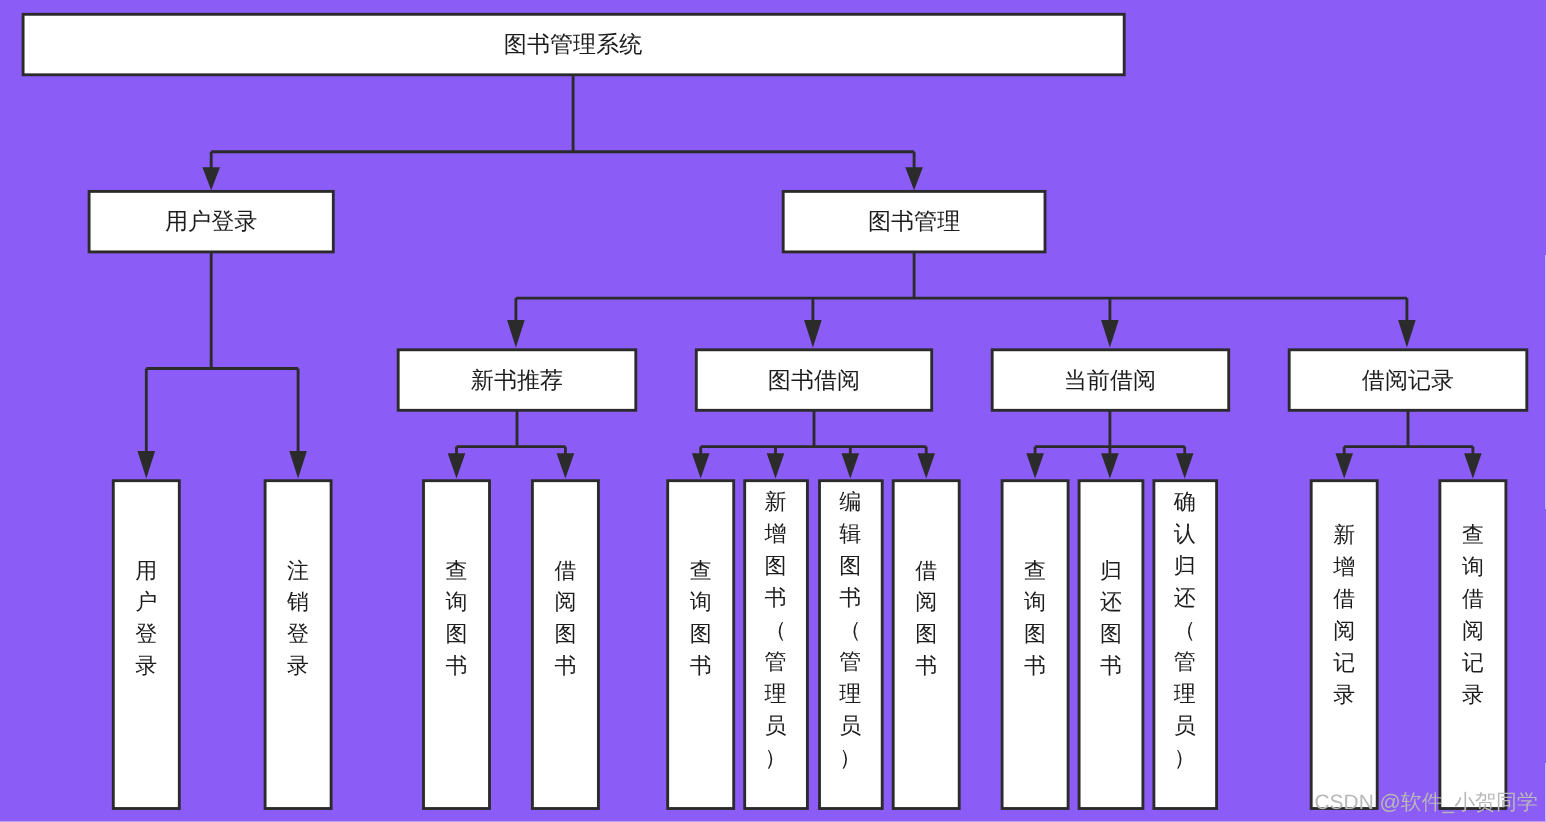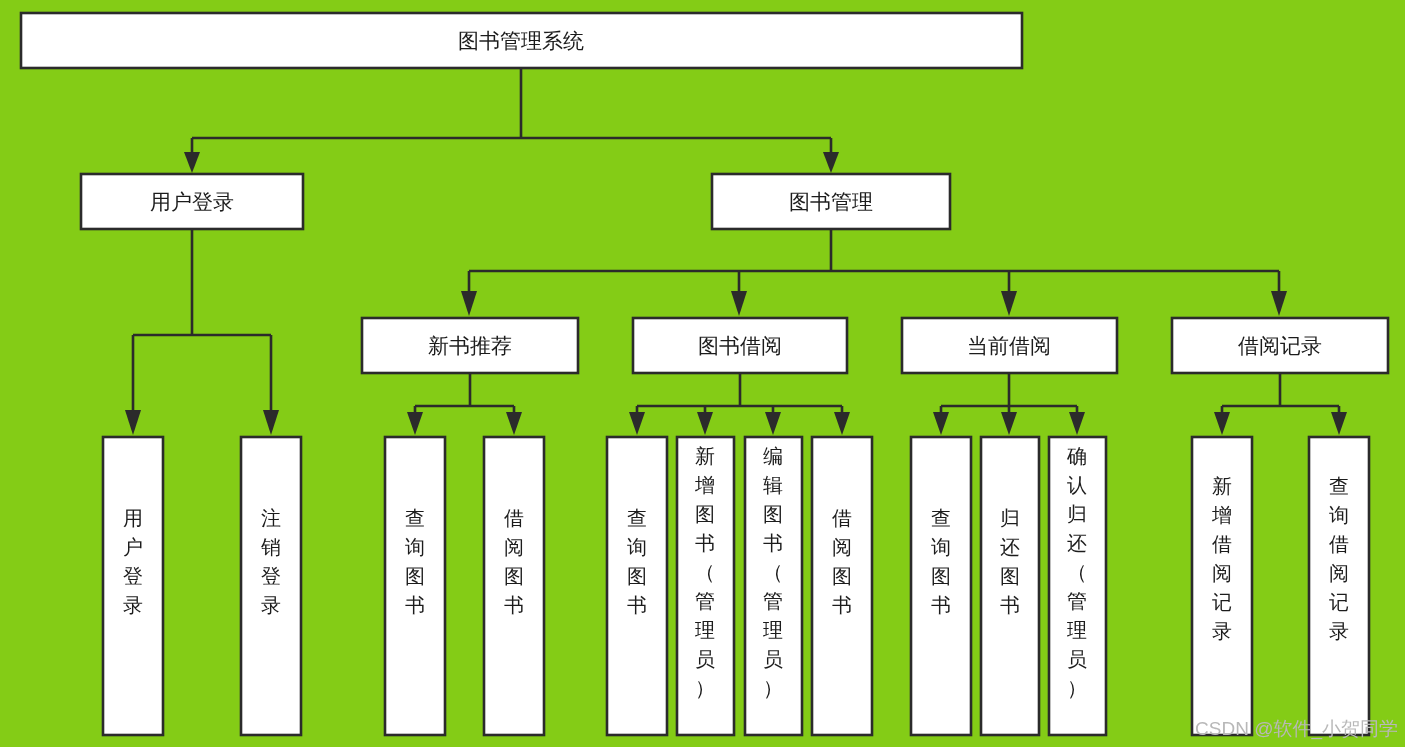--- a/index.html
+++ b/index.html
@@ -10,21 +10,21 @@
   body {
     width: 1405px;
     height: 747px;
     font-family: "Liberation Sans", "DejaVu Sans", sans-serif;
     overflow: hidden;
   }
   #diagram-root {
     position: relative;
     width: 1405px;
     height: 747px;
-    background: #84cc16;
+    background: #8b5cf6;
   }
   svg#chart-svg {
     position: absolute;
     top: 0;
     left: 0;
     width: 1405px;
     height: 747px;
   }
   .node-box {
     fill: #ffffff;

